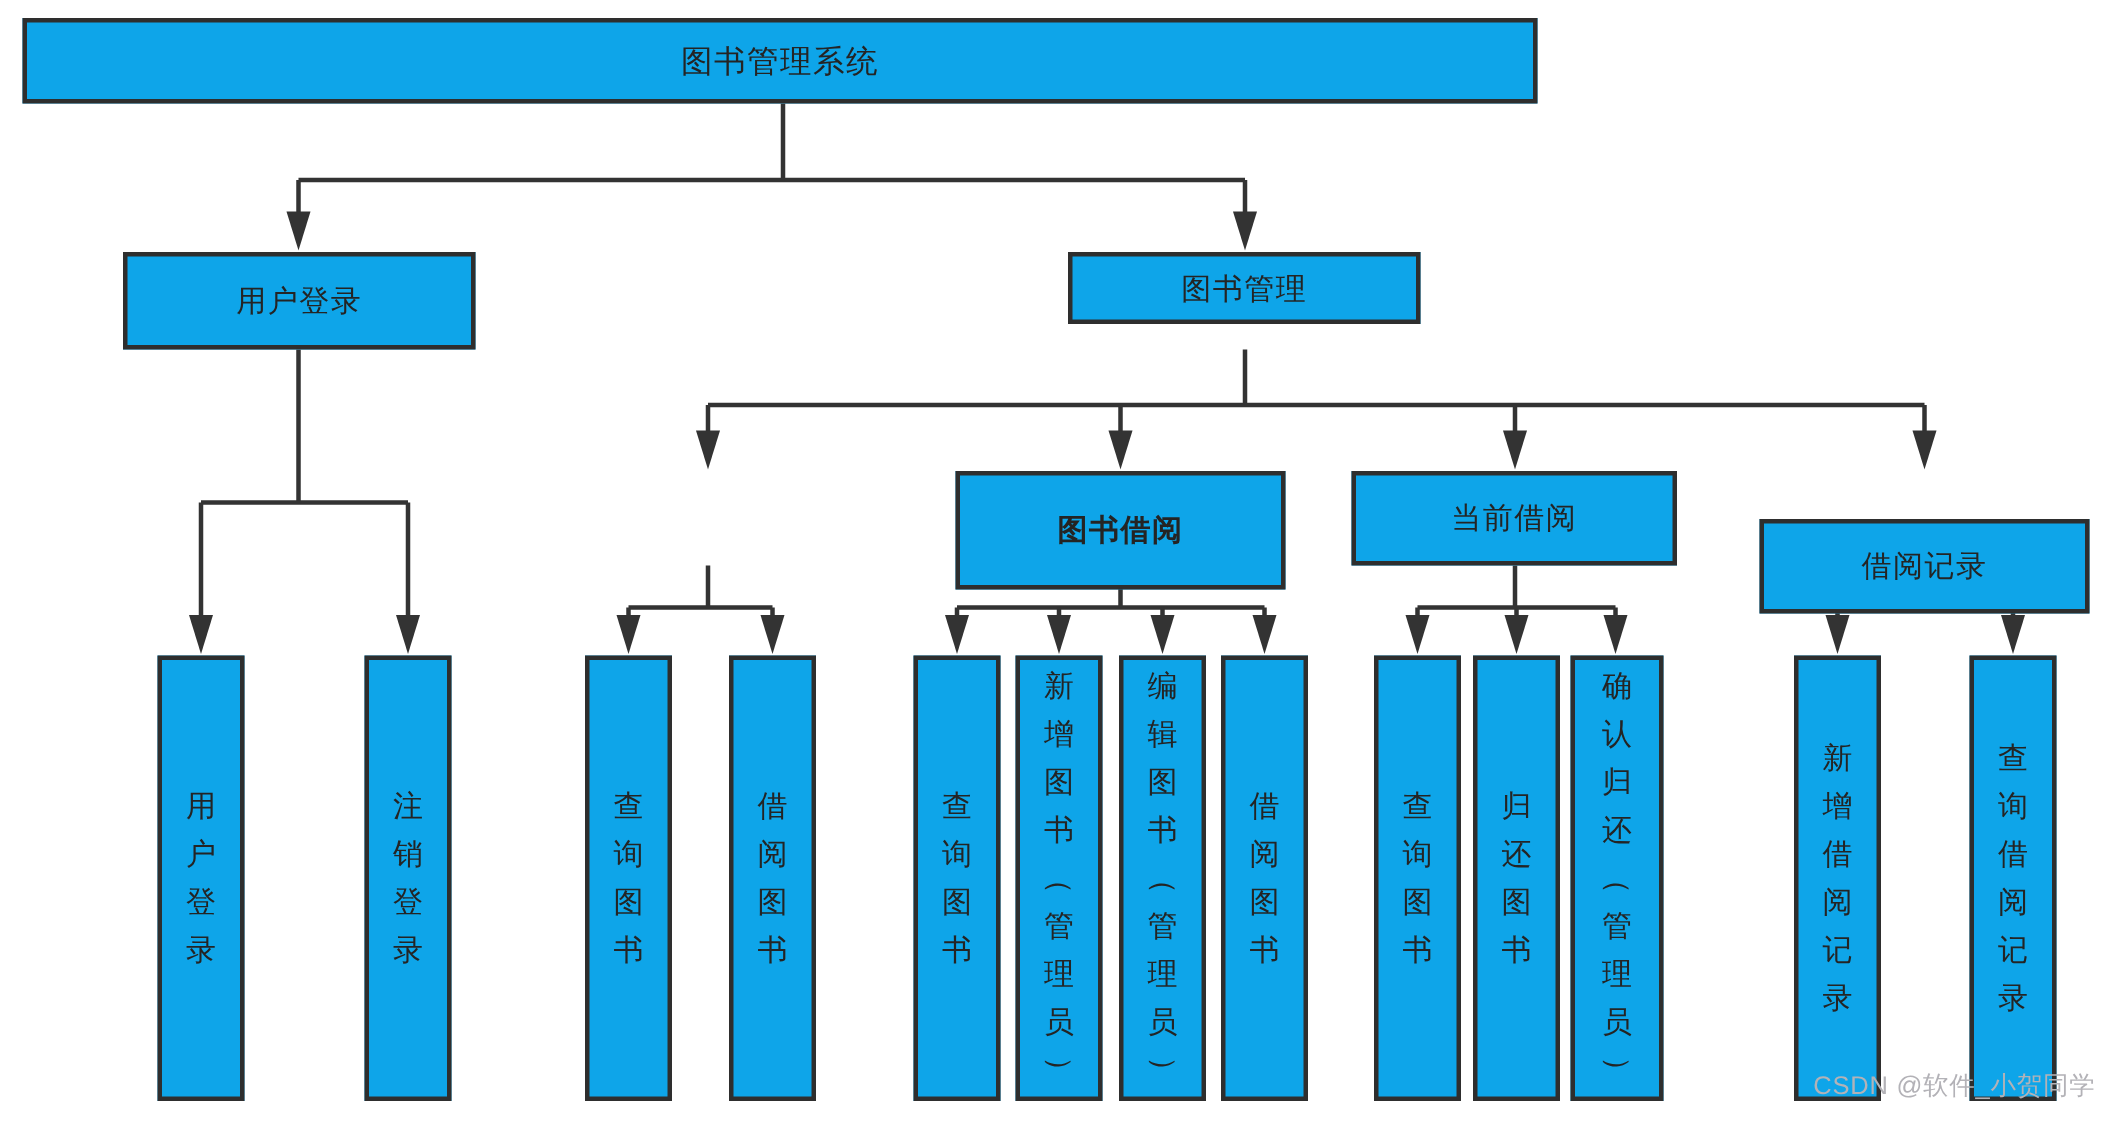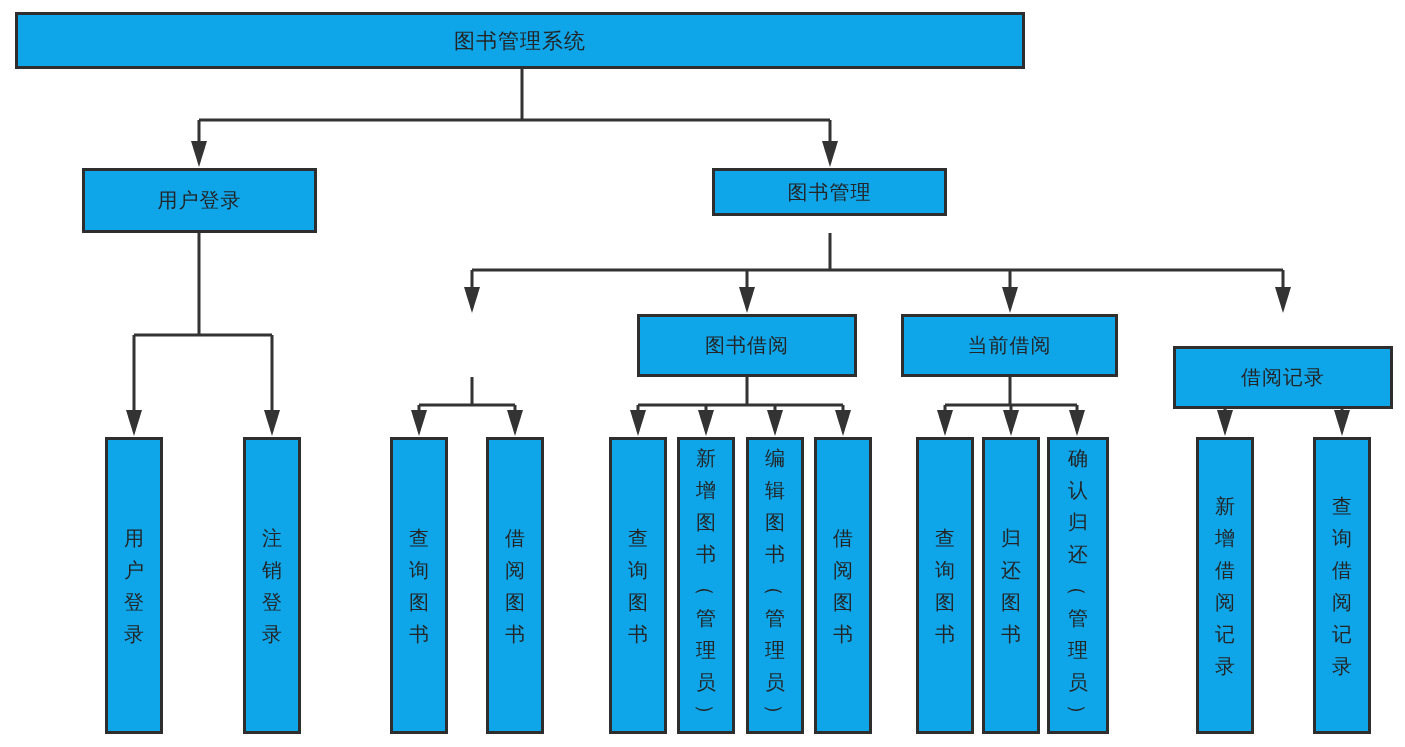--- a/index.html
+++ b/index.html
@@ -127,21 +127,21 @@
     <span>图书管理系统</span>
   </div>
 
   <div class="node hbox" style="left:82px; top:168px; width:235px; height:65px;">
     <span>用户登录</span>
   </div>
   <div class="node hbox" style="left:712px; top:168px; width:235px; height:48px;">
     <span>图书管理</span>
   </div>
 
-  <div class="node hbox" style="left:637px; top:314px; width:220px; height:63px;">
+  <div class="node hbox" style="left:637px; top:314px; width:220px; height:79px;font-weight:bold;">
     <span>图书借阅</span>
   </div>
   <div class="node hbox" style="left:901px; top:314px; width:217px; height:63px;">
     <span>当前借阅</span>
   </div>
   <div class="node hbox" style="left:1173px; top:314px; width:220px; height:63px;margin-top:32px;">
     <span>借阅记录</span>
   </div>
 
   <div class="node vbox" style="left:105px; top:437px; width:58px; height:297px;">
@@ -235,14 +235,15 @@
     </div>
   <div class="node vbox" style="left:1313px; top:437px; width:58px; height:297px;">
       <span class="vchar">查</span>
       <span class="vchar">询</span>
       <span class="vchar">借</span>
       <span class="vchar">阅</span>
       <span class="vchar">记</span>
       <span class="vchar">录</span>
     </div>
 
+  <div class="watermark">CSDN @软件_小贺同学</div>
 
 </div>
 
 </body></html>

